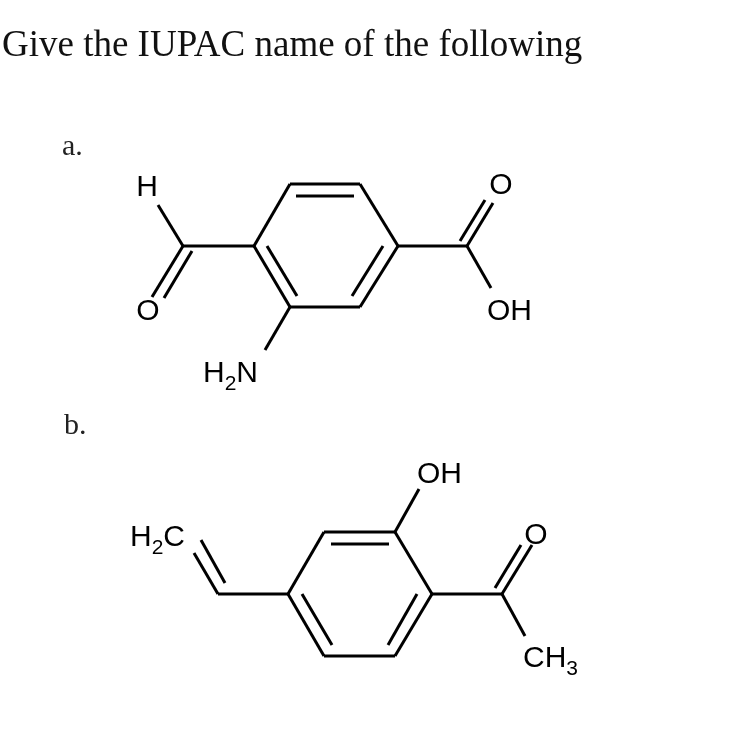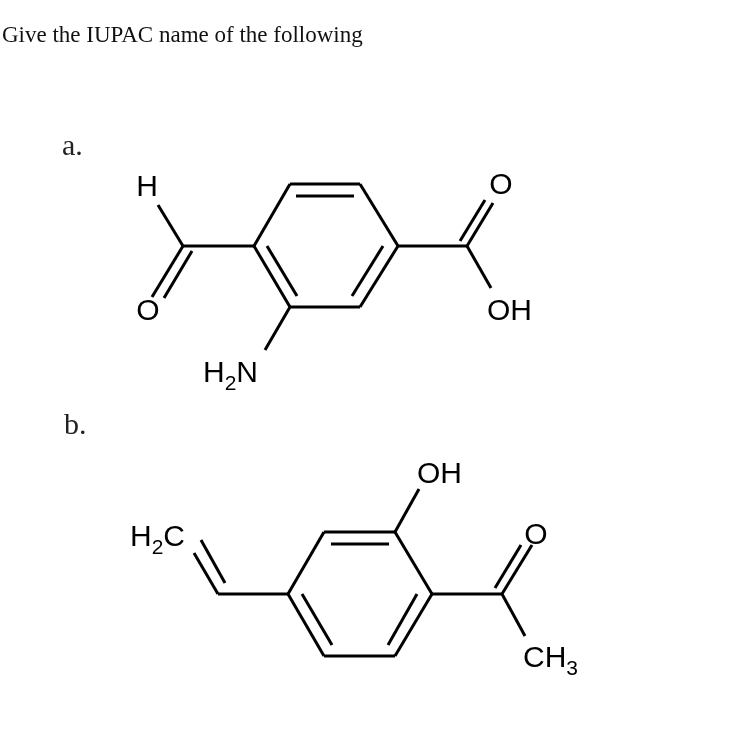--- a/index.html
+++ b/index.html
@@ -1,20 +1,20 @@
 <!DOCTYPE html>
 <html><head>
 <meta charset="utf-8">
 <style>
   html, body { margin: 0; padding: 0; background: #ffffff; }
   body { width: 744px; height: 752px; position: relative; overflow: hidden; }
   .question {
     position: absolute; left: 2px; top: 22px;
     font-family: "Liberation Serif", "DejaVu Serif", serif;
-    font-size: 23px; color: #111; letter-spacing: 0px; white-space: nowrap;
+    font-size: 37px; color: #111; letter-spacing: 0px; white-space: nowrap;
   }
   .item-label {
     position: absolute;
     font-family: "Liberation Serif", "DejaVu Serif", serif;
     font-size: 30px; color: #222;
   }
   #label-a { left: 62px; top: 128px; }
   #label-b { left: 64px; top: 407px; }
   svg.structure { position: absolute; left: 0; top: 0; }
   svg text {

